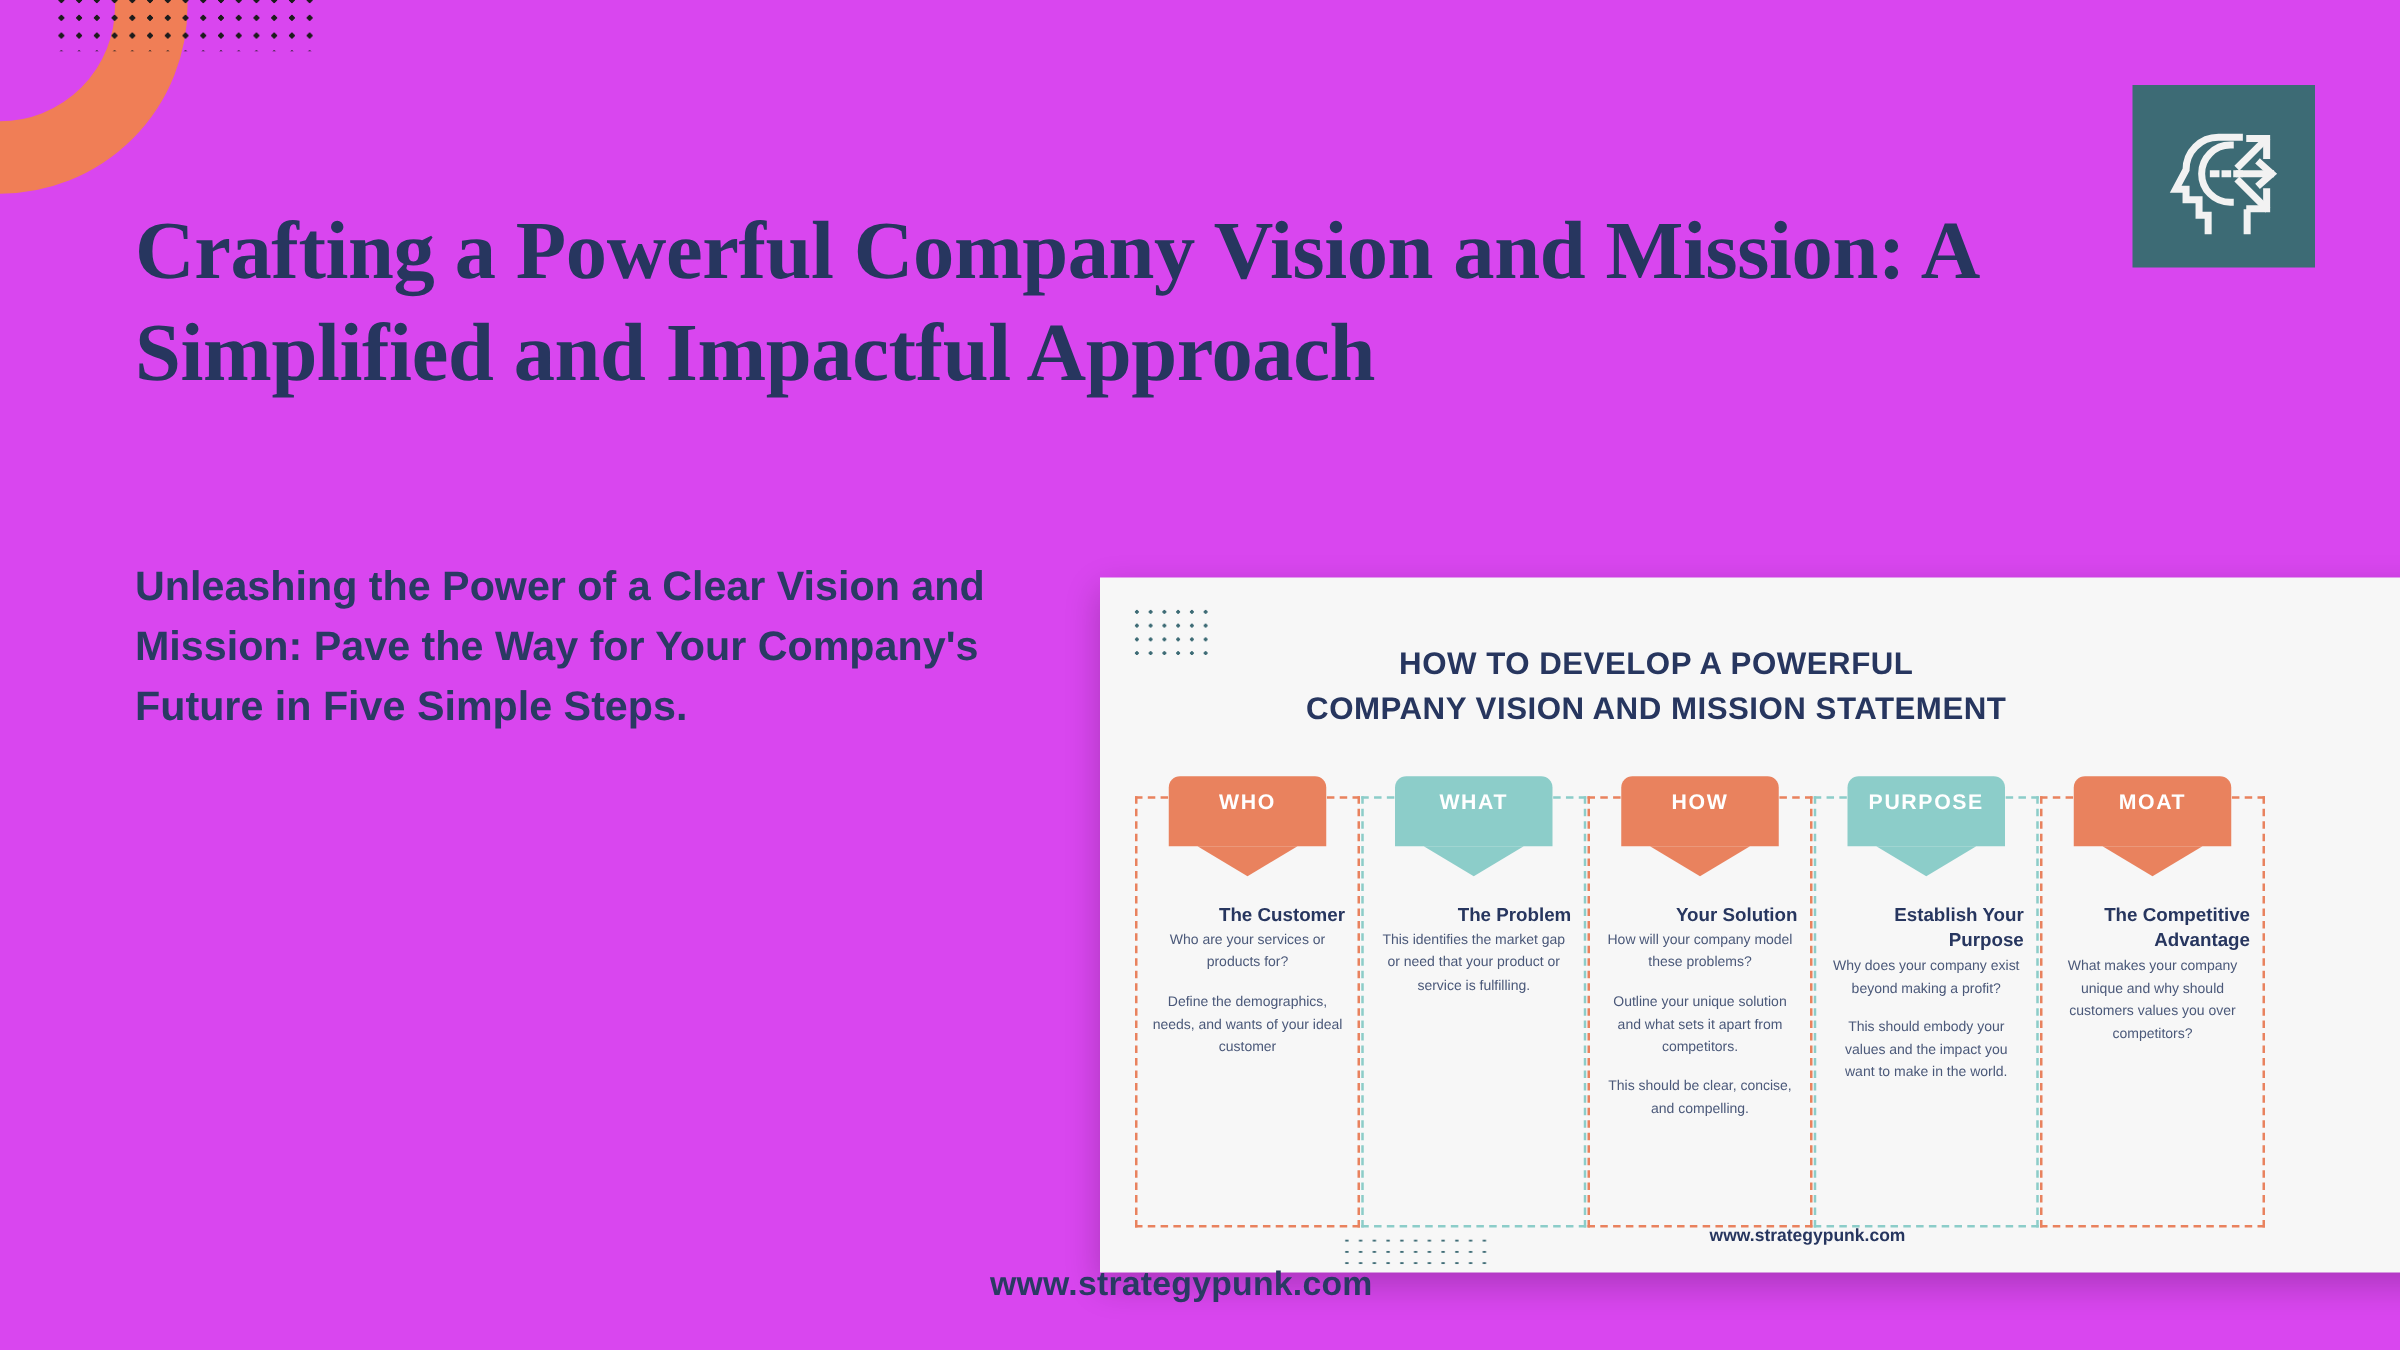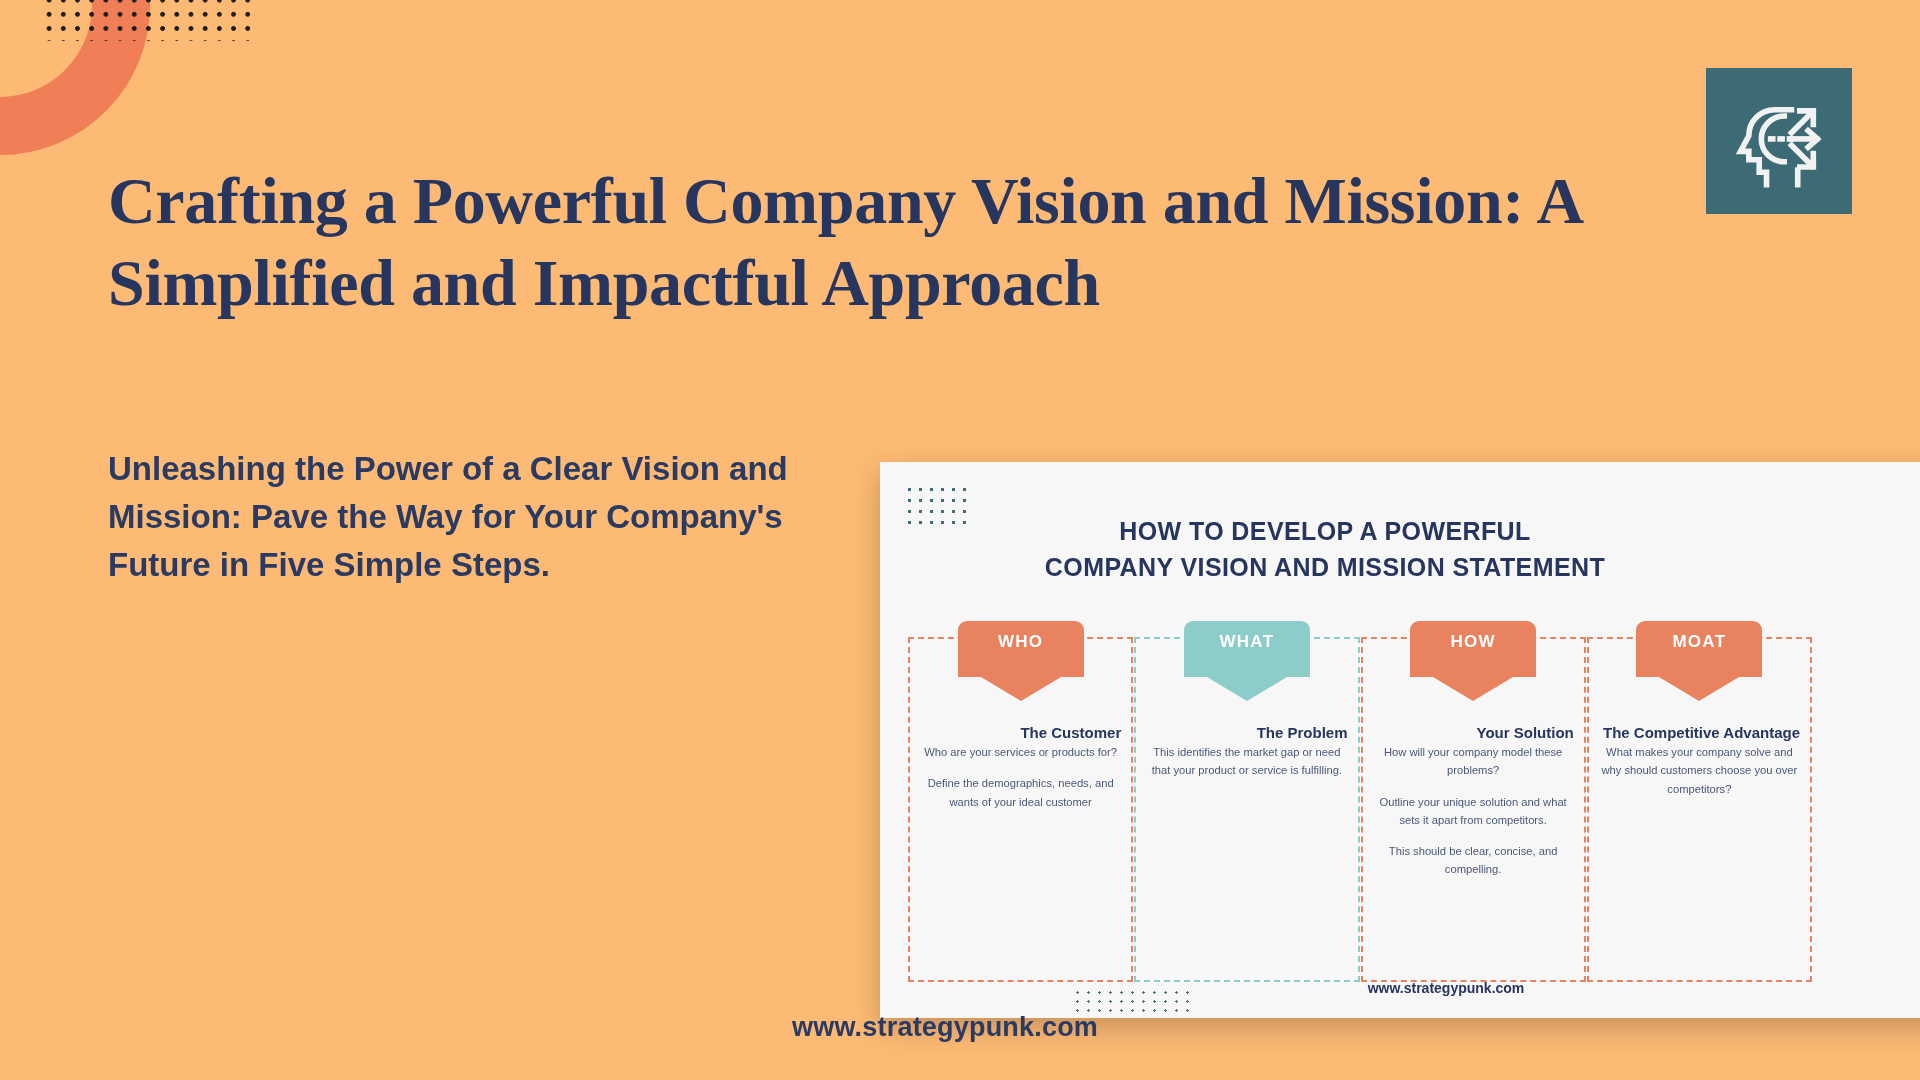--- a/index.html
+++ b/index.html
@@ -6,21 +6,21 @@
   * { margin:0; padding:0; box-sizing:border-box; }
   html,body{
     width:1920px; height:1080px;
     background:#F7F7F7;
     font-family:"Liberation Sans", sans-serif;
     overflow:hidden;
   }
   #stage{
     position:relative;
     width:1920px; height:1080px;
-    background:#fdba74;
+    background:#d946ef;
     overflow:hidden;
   }
 
   
   .arc{
     position:absolute;
     left:-150px; top:-145px;
     width:300px; height:300px;
     border:58px solid #F07E56;
     border-radius:50%;
@@ -295,28 +295,38 @@
           <span>HOW</span>
         </div>
         <div class="col-heading">Your Solution</div>
         <div class="col-body">
           <p>How will your company model these problems?</p>
           <p>Outline your unique solution and what sets it apart from competitors.</p>
           <p>This should be clear, concise, and compelling.</p>
         </div>
       </div>
 
+      <div class="col teal">
+        <div class="ribbon">
+          <span>PURPOSE</span>
+        </div>
+        <div class="col-heading">Establish Your Purpose</div>
+        <div class="col-body">
+          <p>Why does your company exist beyond making a profit?</p>
+          <p>This should embody your values and the impact you want to make in the world.</p>
+        </div>
+      </div>
 
       <div class="col orange">
         <div class="ribbon">
           <span>MOAT</span>
         </div>
         <div class="col-heading">The Competitive Advantage</div>
         <div class="col-body">
-          <p>What makes your company solve and why should customers choose you over competitors?</p>
+          <p>What makes your company unique and why should customers values you over competitors?</p>
         </div>
       </div>
 
     </div>
 
     <div class="card-url">www.strategypunk.com</div>
 
   </div>
 
   <div class="page-url">www.strategypunk.com</div>

